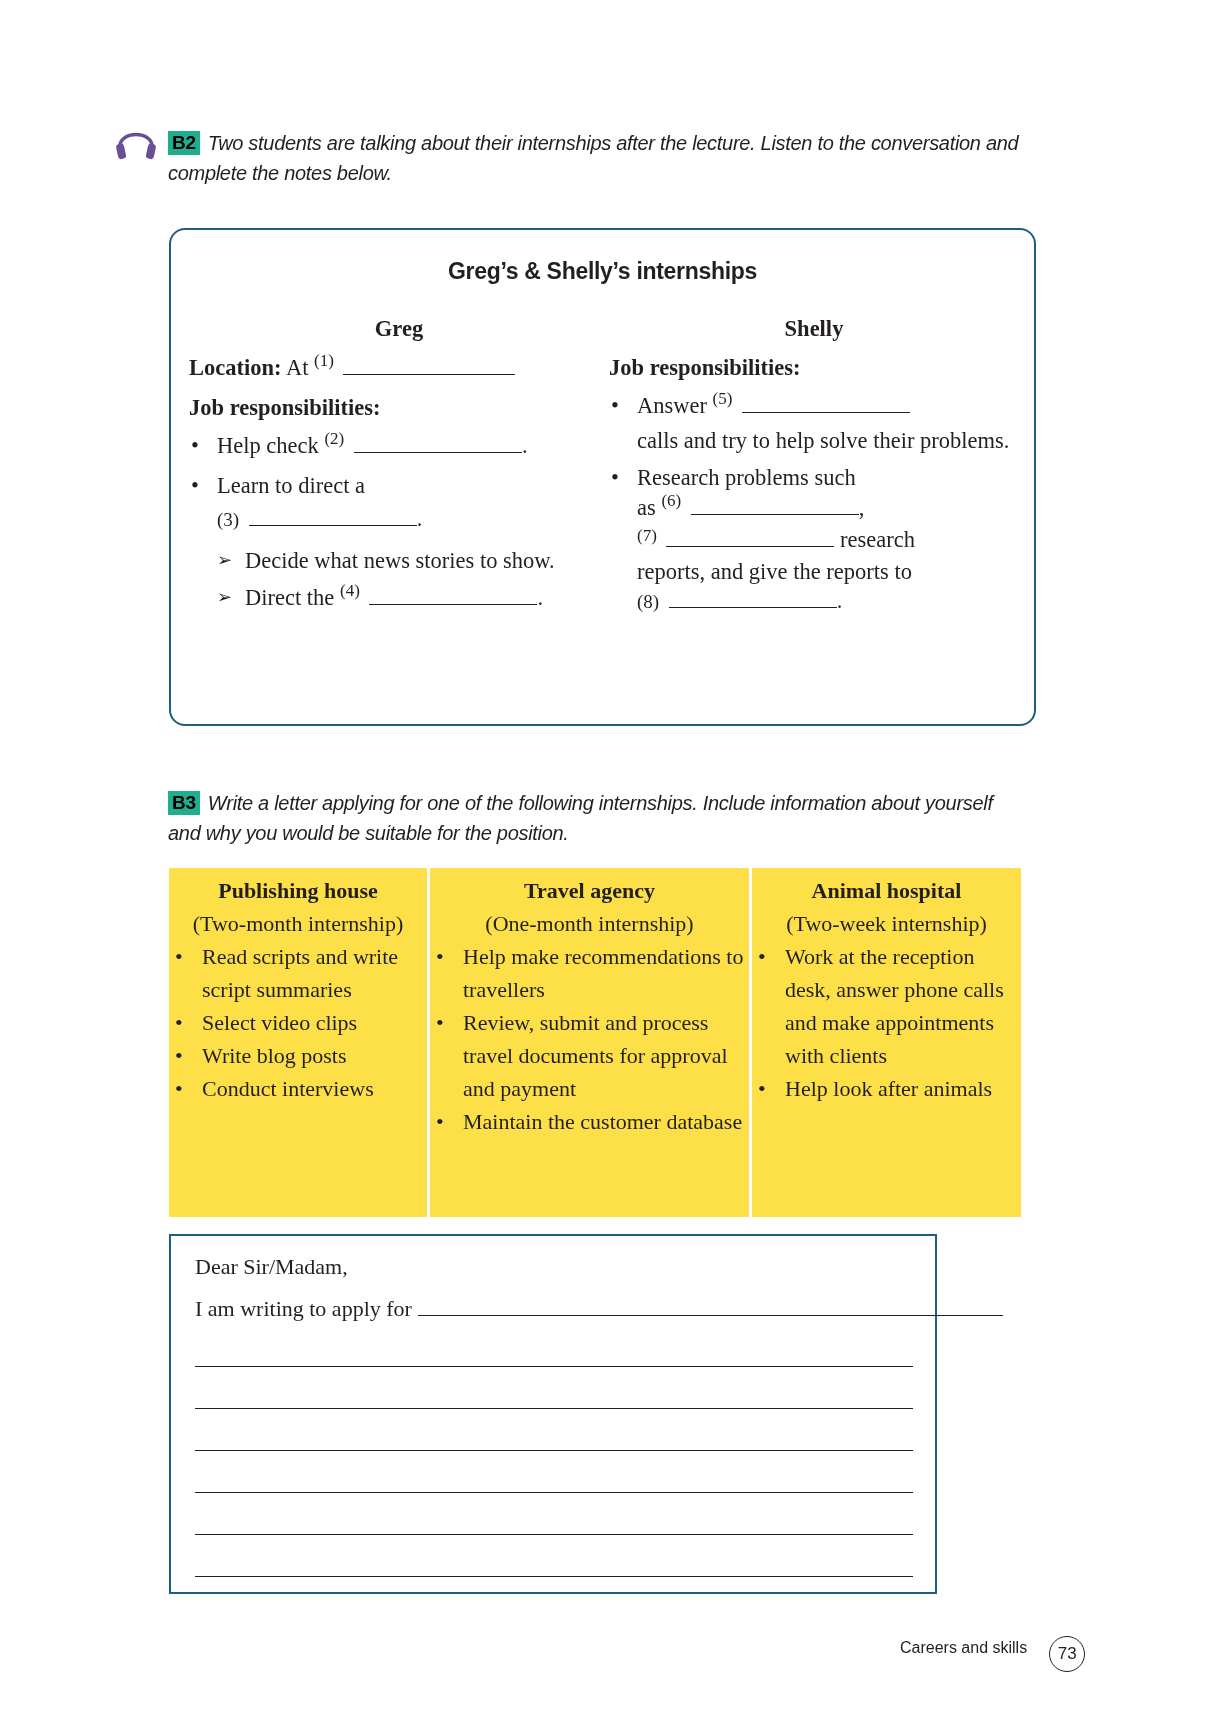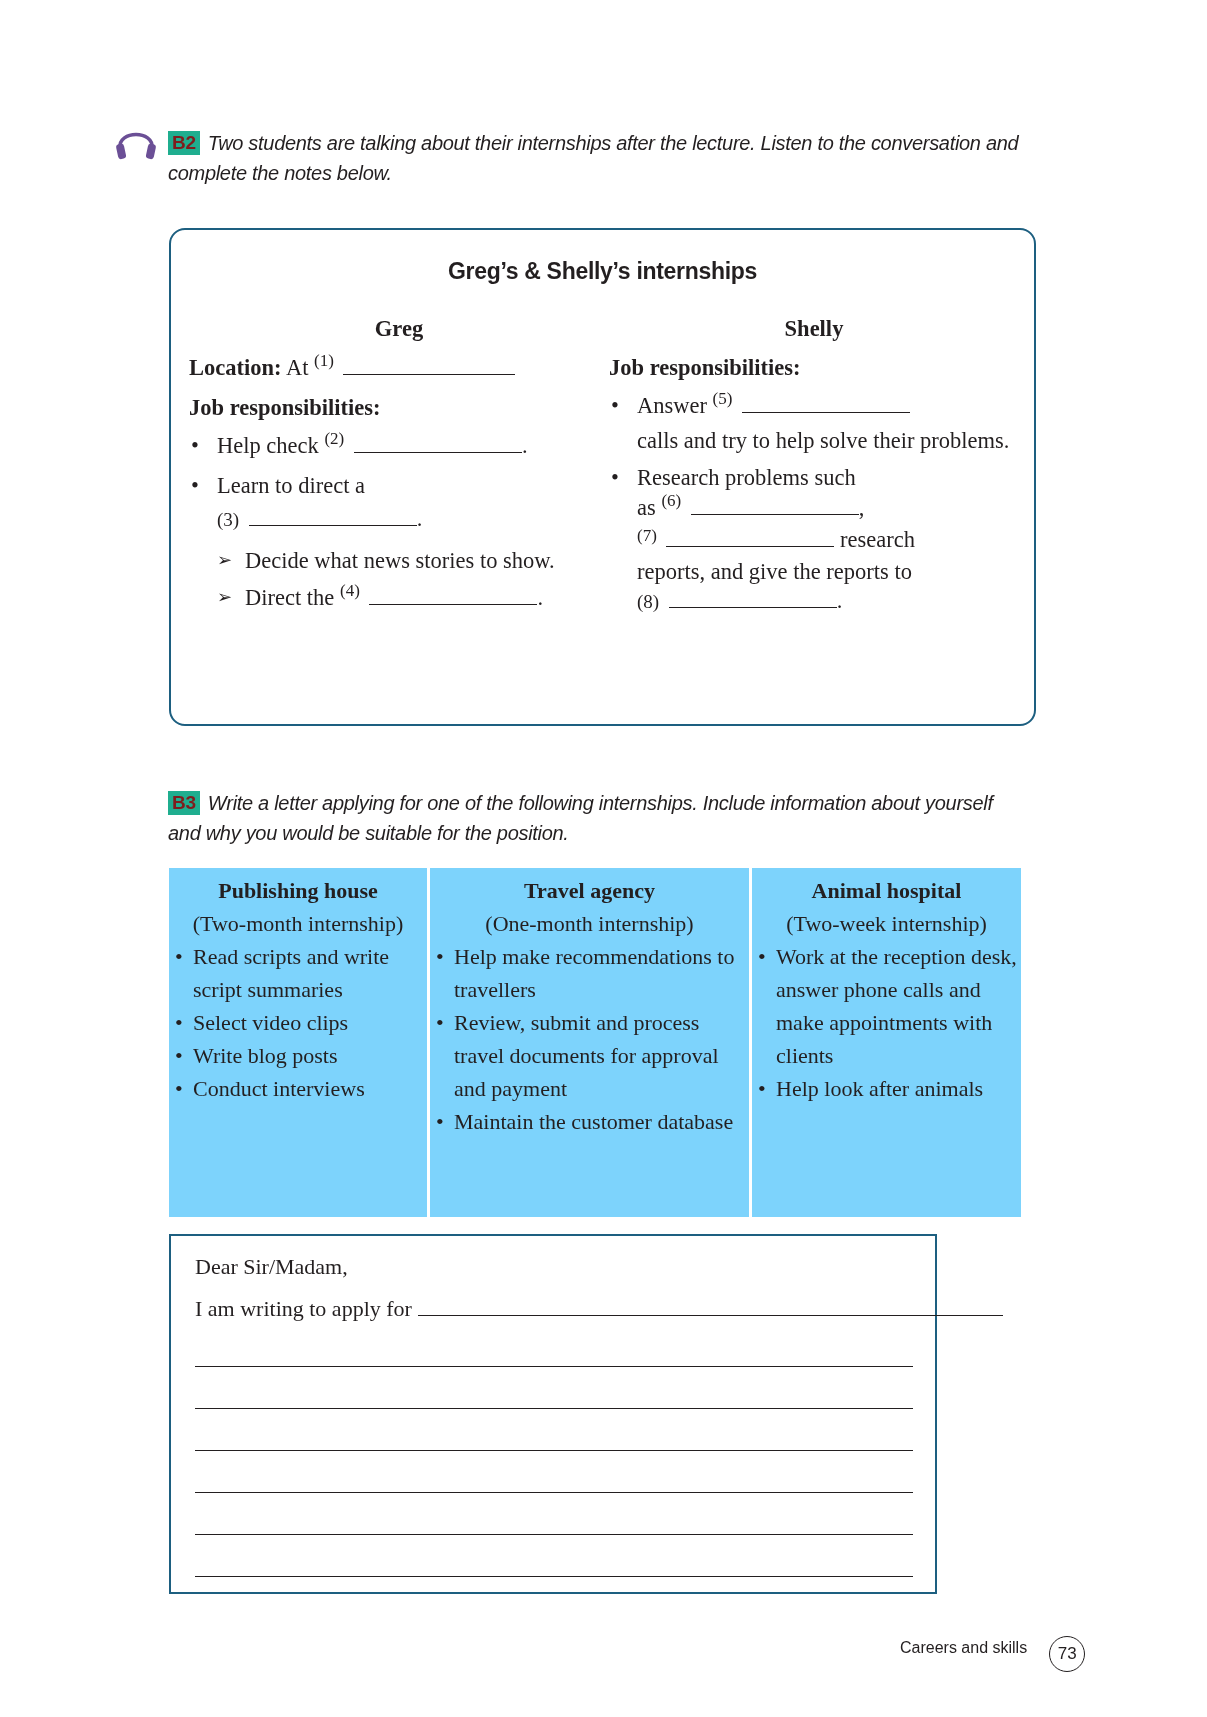--- a/index.html
+++ b/index.html
@@ -1,20 +1,20 @@
 <!DOCTYPE html>
 <html><head>
 <meta charset="utf-8">
 <style>
   html, body { margin: 0; padding: 0; background: #ffffff; }
   body { width: 1207px; height: 1717px; position: relative; overflow: hidden; color: #231f20; }
 
   
   .task { position: absolute; left: 168px; width: 860px; font-family: "Liberation Sans", sans-serif; font-style: italic; font-size: 20px; line-height: 30px; color: #231f20; letter-spacing: -0.3px; }
-  .badge { display: inline-block; background: #1fae8f; color: #7f1d1d; font-style: normal; font-weight: bold; font-size: 19px; line-height: 24px; padding: 0 4px; margin-right: 8px; vertical-align: 1px; }
+  .badge { display: inline-block; background: #1fae8f; color: #000000; font-style: normal; font-weight: bold; font-size: 19px; line-height: 24px; padding: 0 4px; margin-right: 8px; vertical-align: 1px; }
   .headphones { position: absolute; left: 114px; top: 120px; width: 44px; height: 44px; }
 
   
   .notes-box { position: absolute; left: 169px; top: 228px; width: 867px; height: 498px; border: 2.5px solid #1d5f80; border-radius: 16px; box-sizing: border-box; }
   .notes-title { position: absolute; left: 0; right: 0; top: 28px; text-align: center; font-family: "Liberation Sans", sans-serif; font-weight: bold; font-size: 23px; letter-spacing: -0.3px; }
   .col { position: absolute; top: 82px; font-family: "Liberation Serif", serif; font-size: 22.5px; line-height: 33px; }
   .col.greg { left: 18px; width: 400px; }
   .col.shelly { left: 438px; width: 410px; }
   .col-head { text-align: center; font-weight: bold; margin-bottom: 6px; }
   .col.greg .col-head { padding-left: 20px; }
@@ -23,29 +23,29 @@
   .row { margin-bottom: 5px; }
   .sup { font-size: 17px; position: relative; top: -9px; }
   .blank { display: inline-block; border-bottom: 1.5px solid #231f20; height: 20px; vertical-align: baseline; margin-left: 4px; }
   .bl { position: relative; padding-left: 28px; margin-bottom: 5px; }
   .bl::before { content: "\2022"; position: absolute; left: 2px; top: 0; }
   .arrow-item { position: relative; padding-left: 56px; margin-bottom: 3px; }
   .arrow-item .arrow { position: absolute; left: 28px; top: 0; font-size: 18px; }
 
   
   .intern-table { position: absolute; left: 169px; top: 868px; width: 852px; height: 349px; display: flex; }
-  .intern-col { background: #7dd3fc; box-sizing: border-box; font-family: "Liberation Serif", serif; font-size: 22px; line-height: 33px; padding-top: 6px; }
+  .intern-col { background: #fde047; box-sizing: border-box; font-family: "Liberation Serif", serif; font-size: 22px; line-height: 33px; padding-top: 6px; }
   .intern-col + .intern-col { margin-left: 3px; }
   .intern-col.c1 { width: 258px; }
   .intern-col.c2 { width: 319px; }
   .intern-col.c3 { width: 269px; }
   .intern-head { text-align: center; font-weight: bold; }
   .intern-sub { text-align: center; }
   .intern-list { margin: 0; padding: 0; list-style: none; }
-  .intern-list li { position: relative; padding-left: 24px; }
+  .intern-list li { position: relative; padding-left: 33px; }
   .intern-list li::before { content: "\2022"; position: absolute; left: 6px; top: 0; }
 
   
   .letter-box { position: absolute; left: 169px; top: 1234px; width: 768px; height: 360px; border: 2.5px solid #1d5f80; box-sizing: border-box; font-family: "Liberation Serif", serif; font-size: 22px; }
   .letter-line { position: absolute; left: 24px; right: 22px; border-bottom: 1.5px solid #231f20; }
   .greeting { position: absolute; left: 24px; top: 18px; }
   .opener { position: absolute; left: 24px; top: 60px; display: flex; width: 808px; }
   .opener .fill { flex: 1; border-bottom: 1.5px solid #231f20; margin-left: 6px; margin-bottom: 6px; }
 
   

